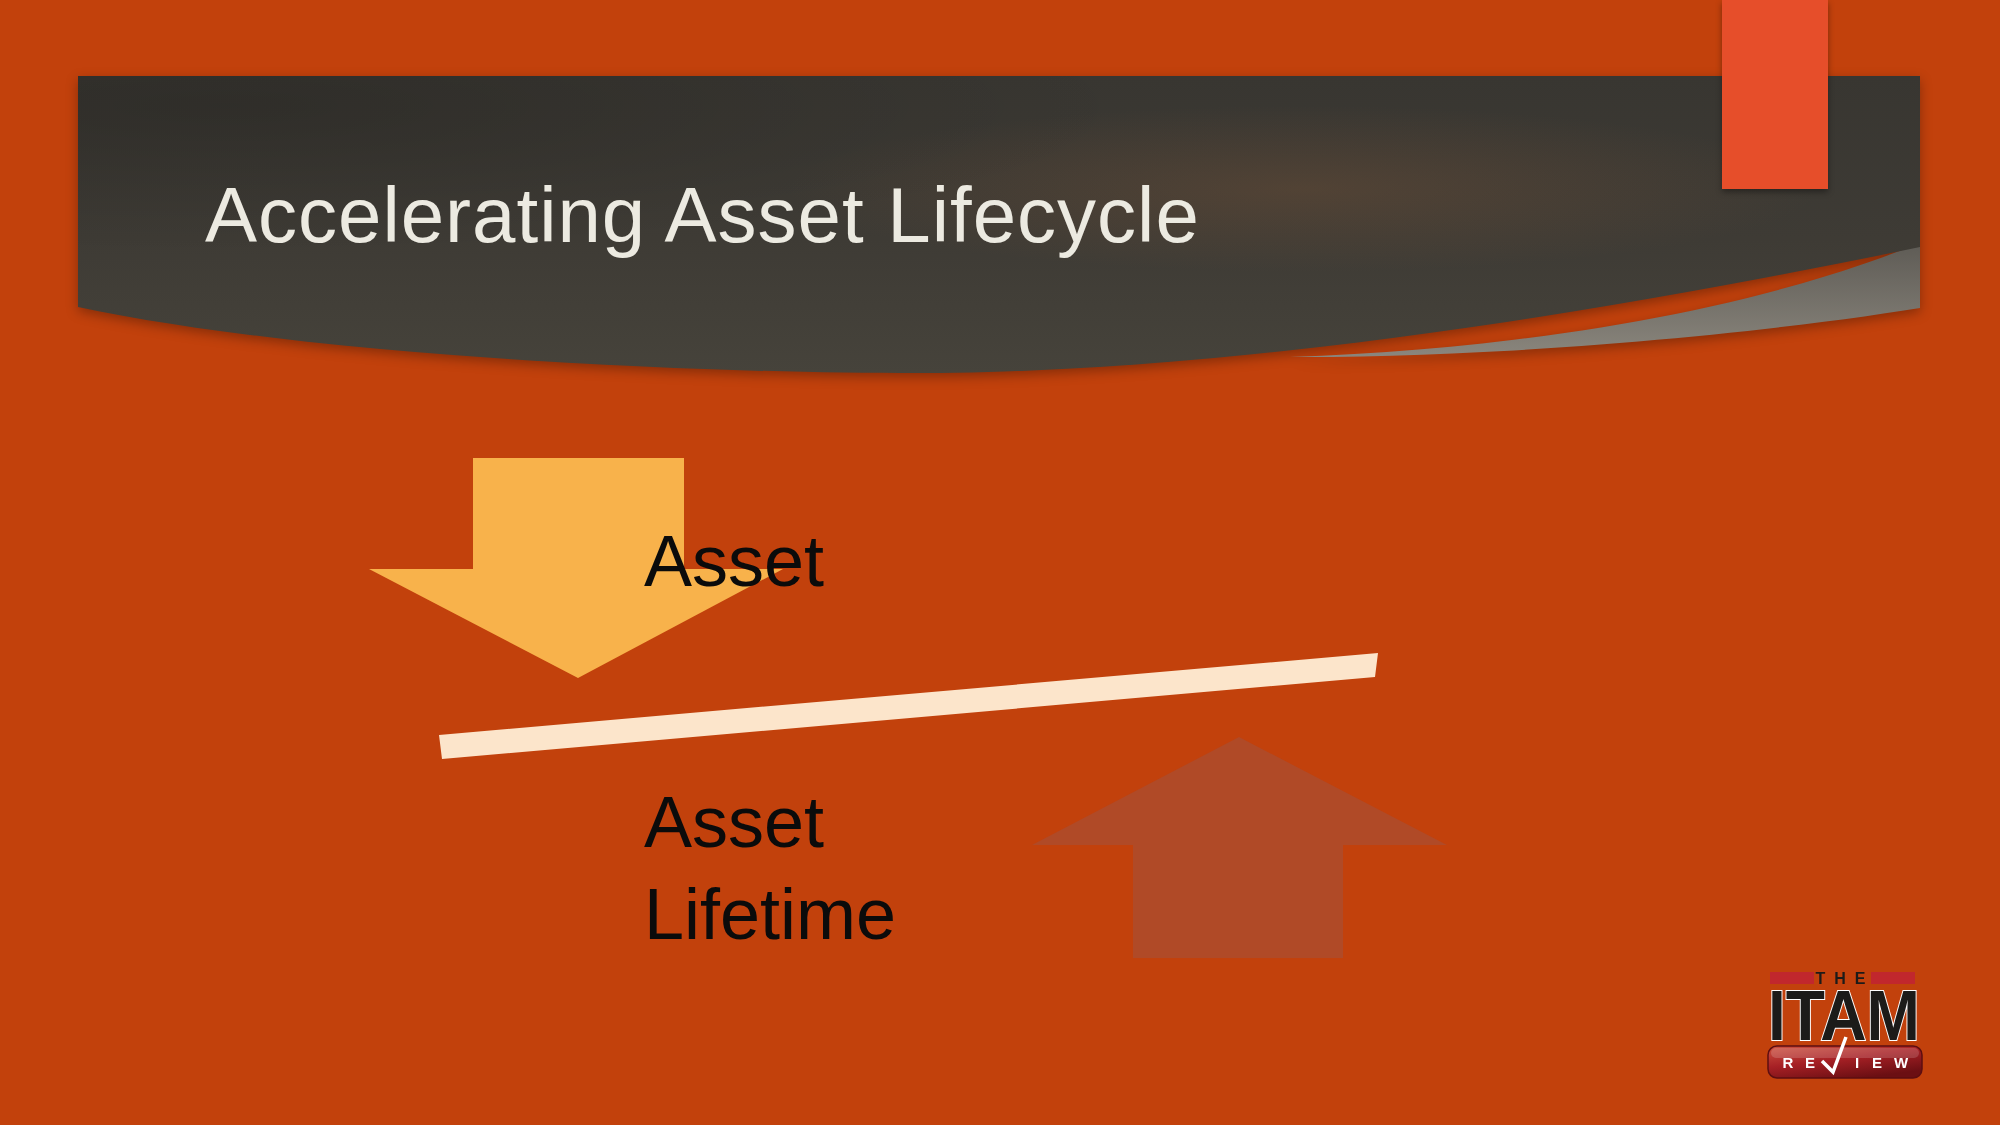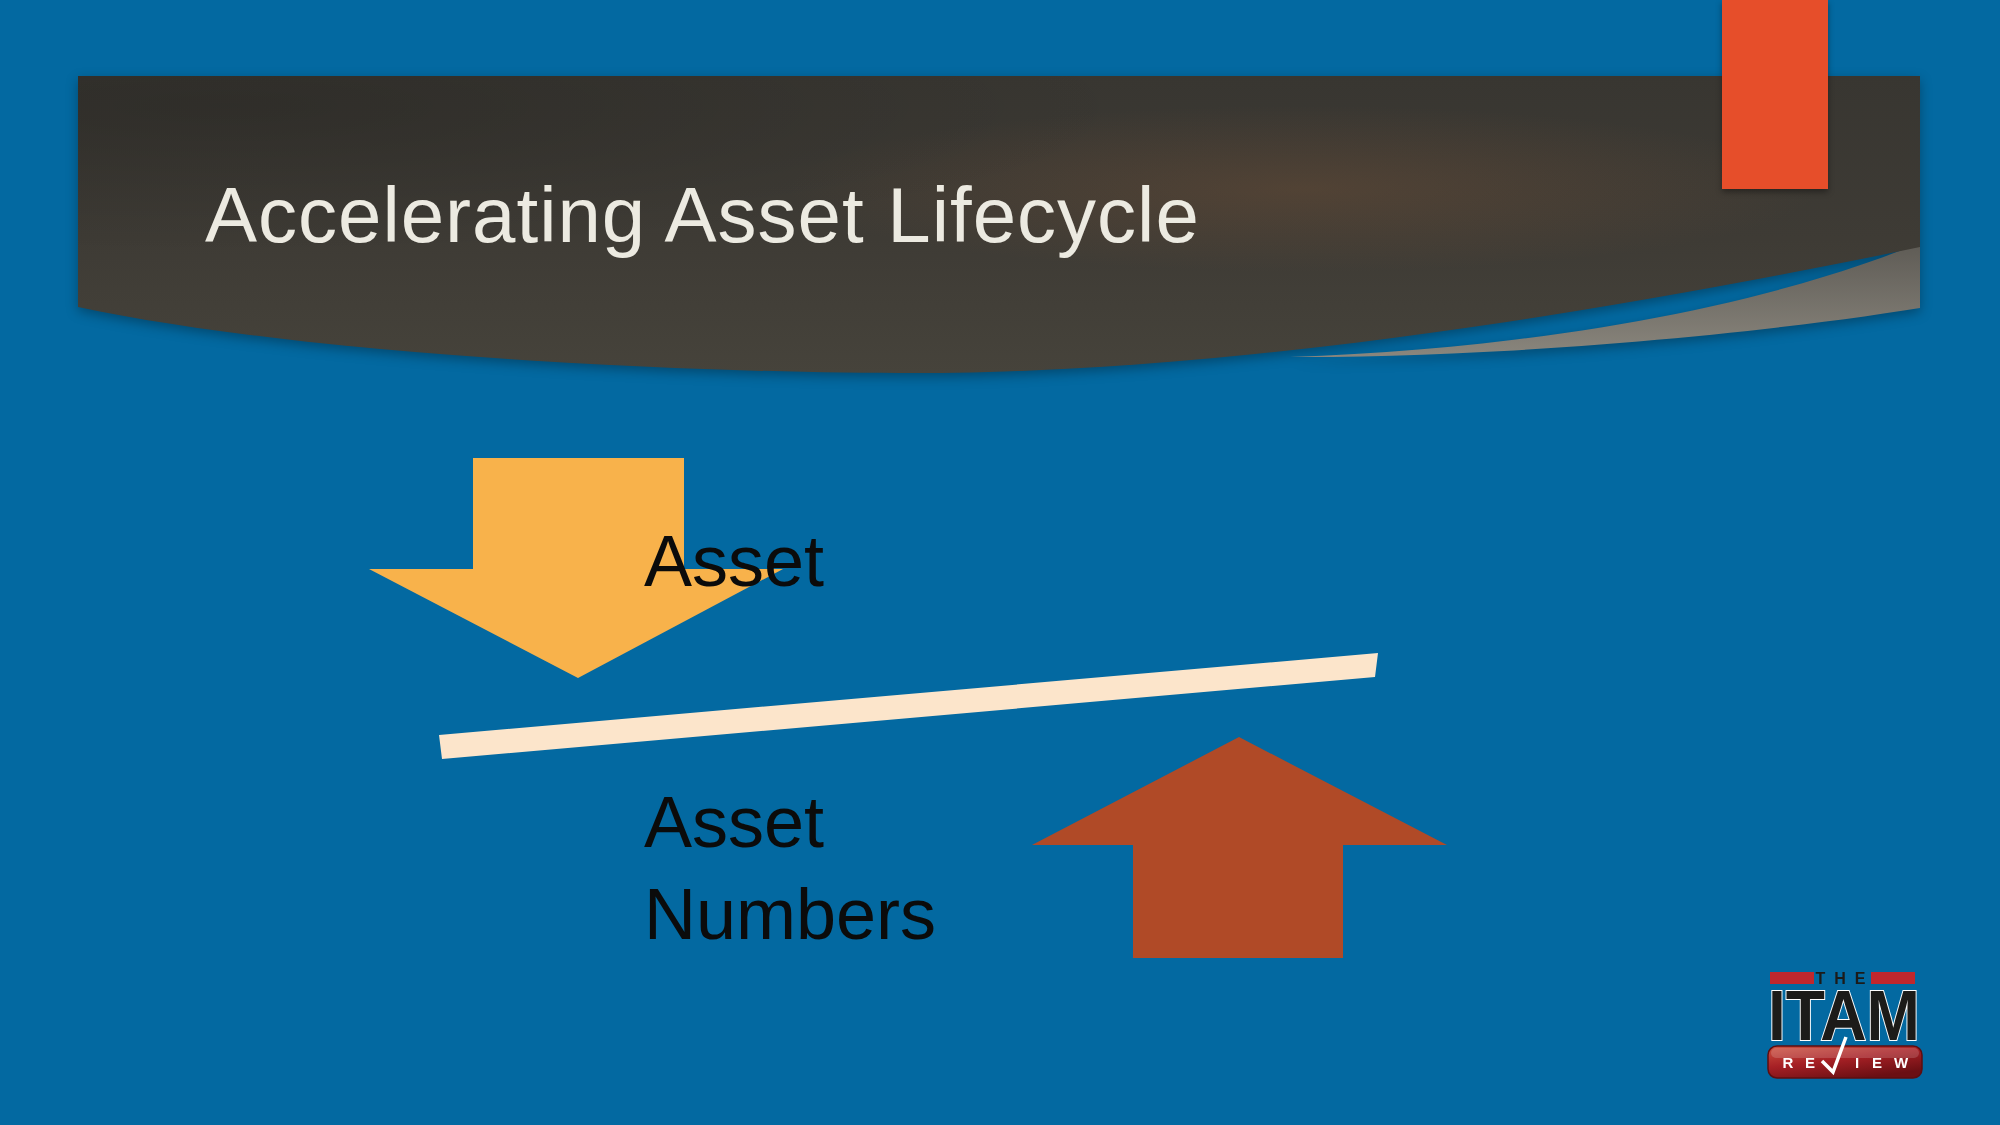--- a/index.html
+++ b/index.html
@@ -1,20 +1,20 @@
 <!DOCTYPE html>
 <html><head>
 <meta charset="utf-8">
 <style>
   html, body { margin: 0; padding: 0; background: #ffffff; }
   #slide {
     position: relative;
     width: 2000px;
     height: 1125px;
-    background: #0369a1;
+    background: #c2410c;
     overflow: hidden;
     font-family: "Liberation Sans", sans-serif;
   }
 
   
   #banner-svg { position: absolute; left: 0; top: 0; }
 
   #accent-bar {
     position: absolute;
     left: 1722px; top: 0; width: 106px; height: 189px;
@@ -95,21 +95,21 @@
     <polygon points="473,458 684,458 684,569 783,569 578,678 369,569 473,569" fill="#F8B24B"></polygon>
 
     <polygon points="1133,958 1133,845 1032,845 1239,737 1447,845 1343,845 1343,958" fill="#B04A27"></polygon>
   </svg>
 
   <div id="label-lifetime" class="arrow-label">
     <div>Asset</div>
   </div>
   <div id="label-numbers" class="arrow-label">
     <div>Asset</div>
-    <div>Numbers</div>
+    <div>Lifetime</div>
   </div>
 
   <svg id="logo-svg" width="2000" height="1125" viewBox="0 0 2000 1125">
     <defs>
       <linearGradient id="reviewBox" x1="0" y1="0" x2="0.6" y2="1">
         <stop offset="0" stop-color="#CE5240"></stop>
         <stop offset="0.5" stop-color="#A62025"></stop>
         <stop offset="1" stop-color="#6B0F13"></stop>
       </linearGradient>
     </defs>

